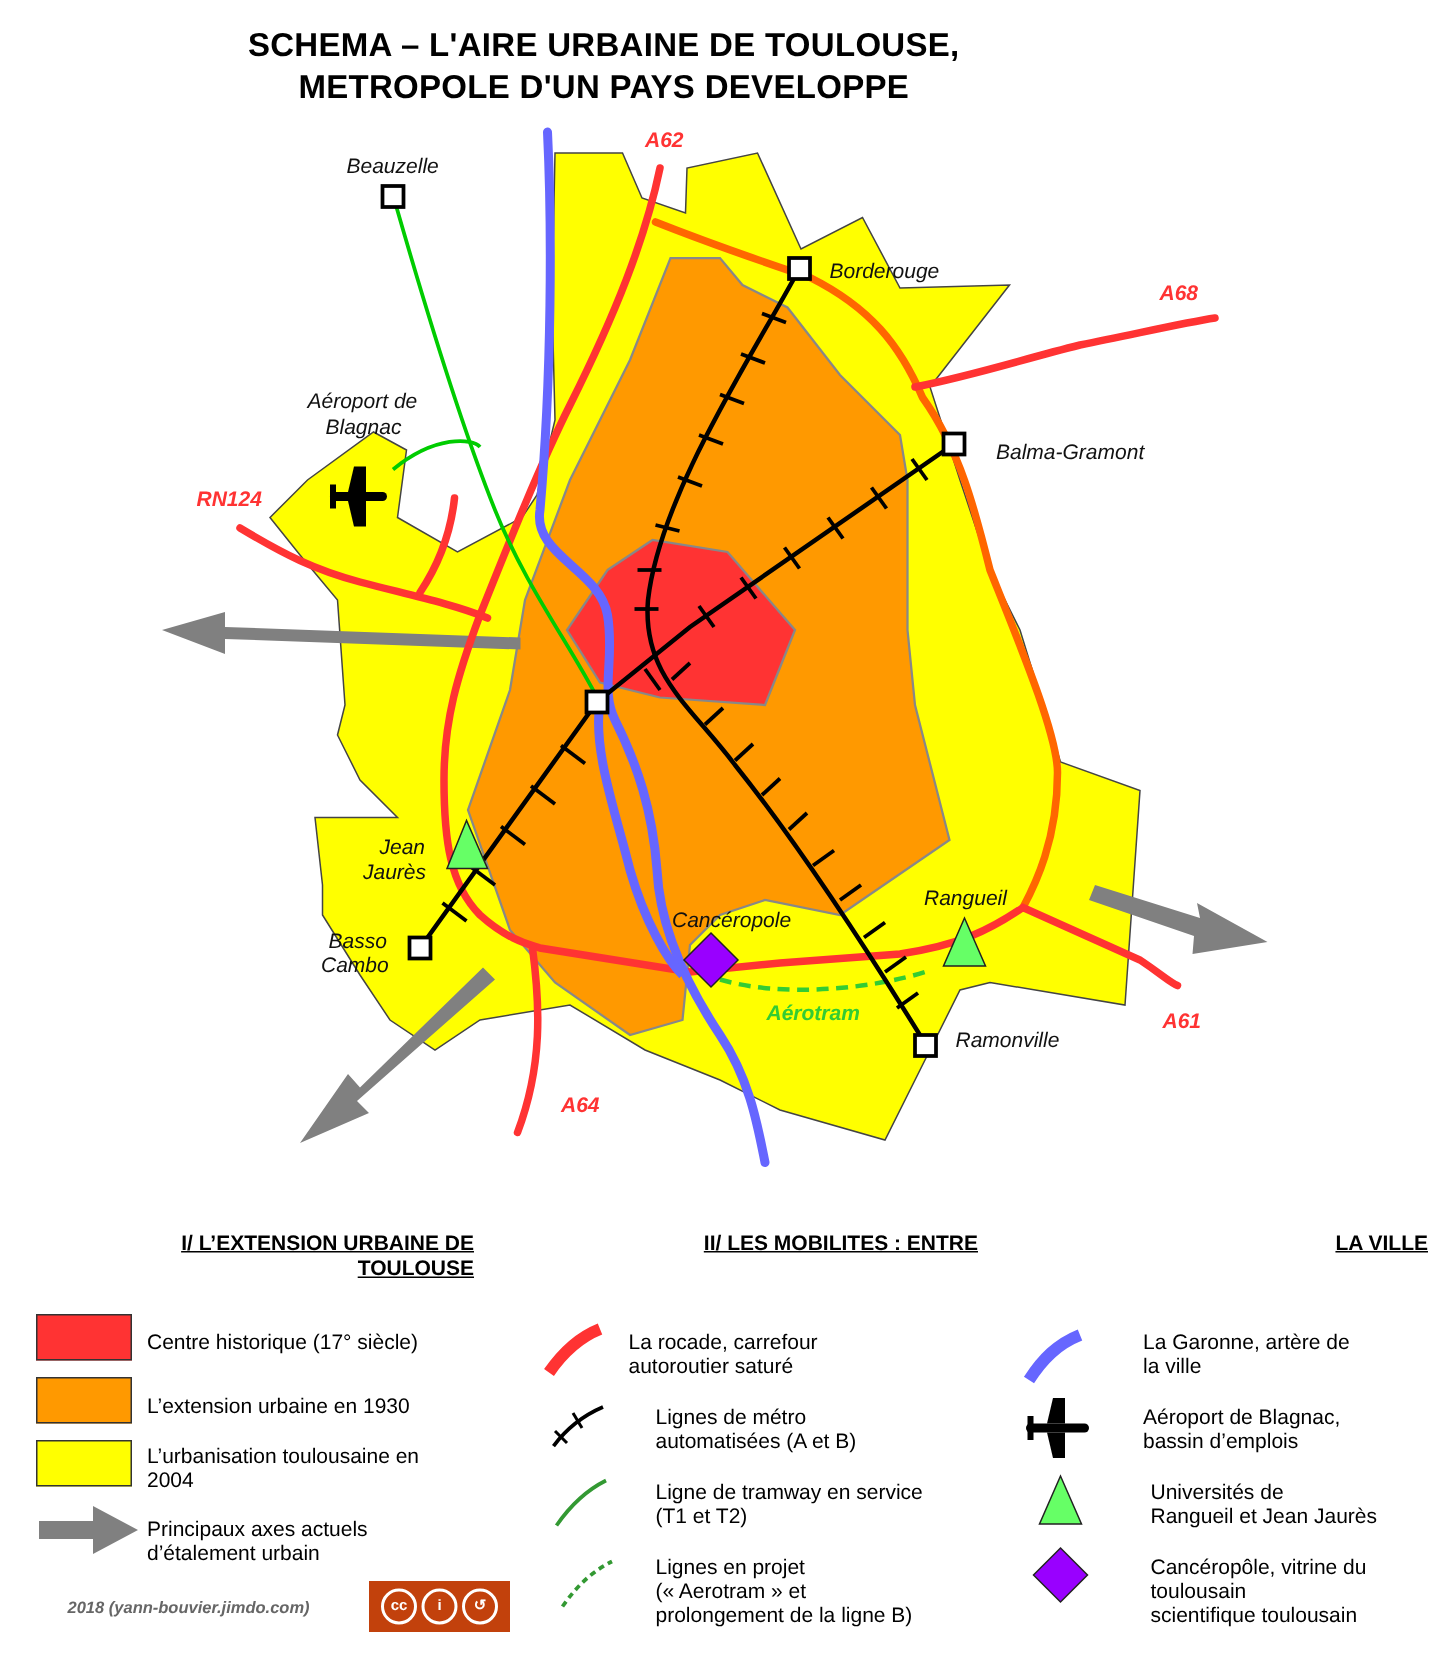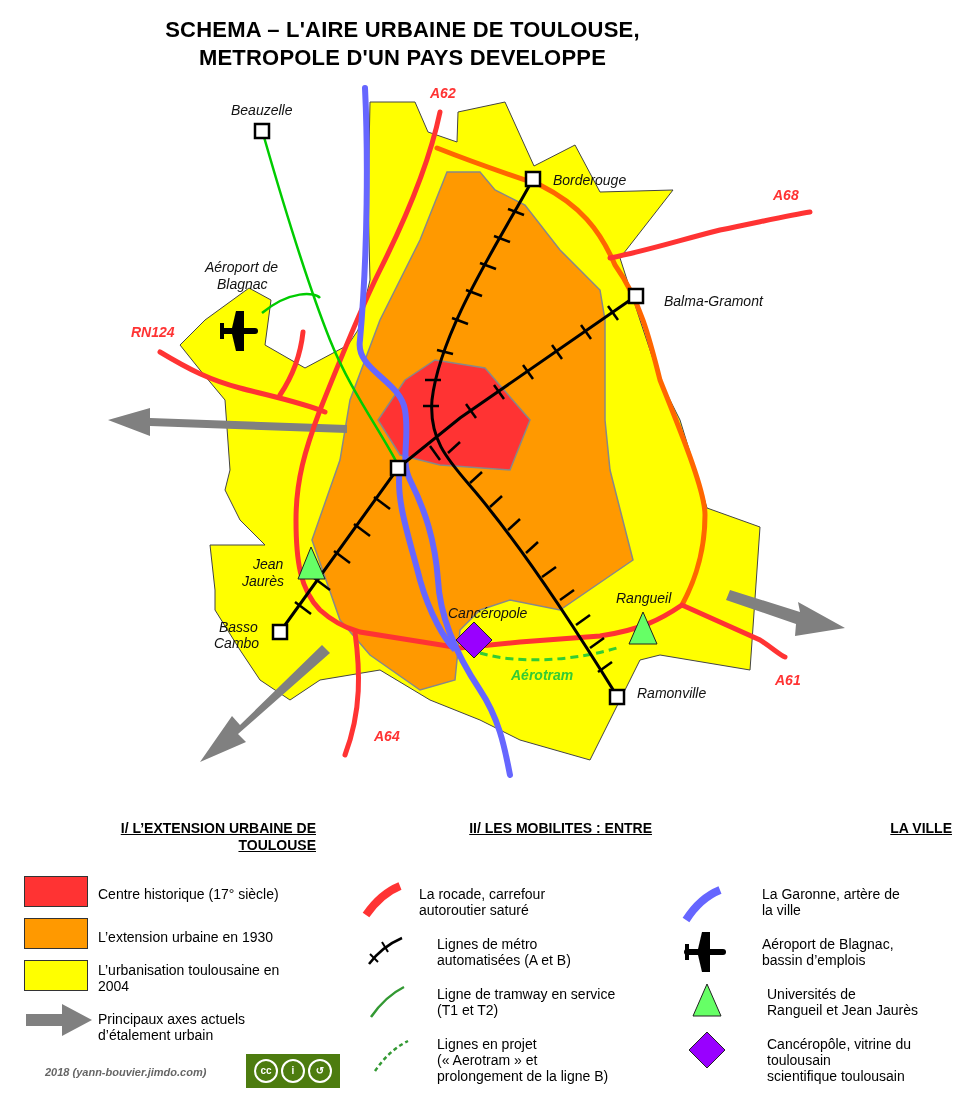--- a/index.html
+++ b/index.html
@@ -6,21 +6,21 @@
   body{width:960px;height:1119px;position:relative;overflow:hidden;font-family:"Liberation Sans",sans-serif;color:#000;}
   .title{position:absolute;left:0;top:16px;width:805px;text-align:center;font-weight:bold;font-size:22px;line-height:28px;letter-spacing:0.2px;}
   svg.map{position:absolute;left:0;top:0;}
   .lbl{font-family:"Liberation Sans",sans-serif;font-style:italic;font-size:14px;fill:#111;}
   .road{font-family:"Liberation Sans",sans-serif;font-style:italic;font-weight:bold;font-size:14px;fill:#ff3333;}
   .legend-col{position:absolute;top:820px;}
   .legend-head{font-weight:bold;font-size:14px;text-decoration:underline;line-height:17px;text-align:right;}
   .legend-item{position:absolute;font-size:14px;line-height:16px;}
   .swatch{position:absolute;width:64px;height:31px;border:1px solid #333;box-sizing:border-box;}
   .credit{position:absolute;left:28px;top:1066px;font-family:"Liberation Sans",sans-serif;font-style:italic;font-weight:bold;font-size:11px;color:#666;margin-left:17px;}
-  .cc{position:absolute;left:246px;top:1054px;width:94px;height:34px;background:#4d7c0f;display:flex;align-items:center;justify-content:center;gap:3px;}
+  .cc{position:absolute;left:246px;top:1054px;width:94px;height:34px;background:#c2410c;display:flex;align-items:center;justify-content:center;gap:3px;}
   .cc span{display:inline-block;width:24px;height:24px;border:2.5px solid #fff;border-radius:50%;box-sizing:border-box;color:#fff;font-weight:bold;font-size:10px;line-height:19px;text-align:center;}
 </style>
 </head>
 <body>
 
 <div class="title">
   <div>SCHEMA – L'AIRE URBAINE DE TOULOUSE,</div>
   <div>METROPOLE D'UN PAYS DEVELOPPE</div>
 </div>
 

